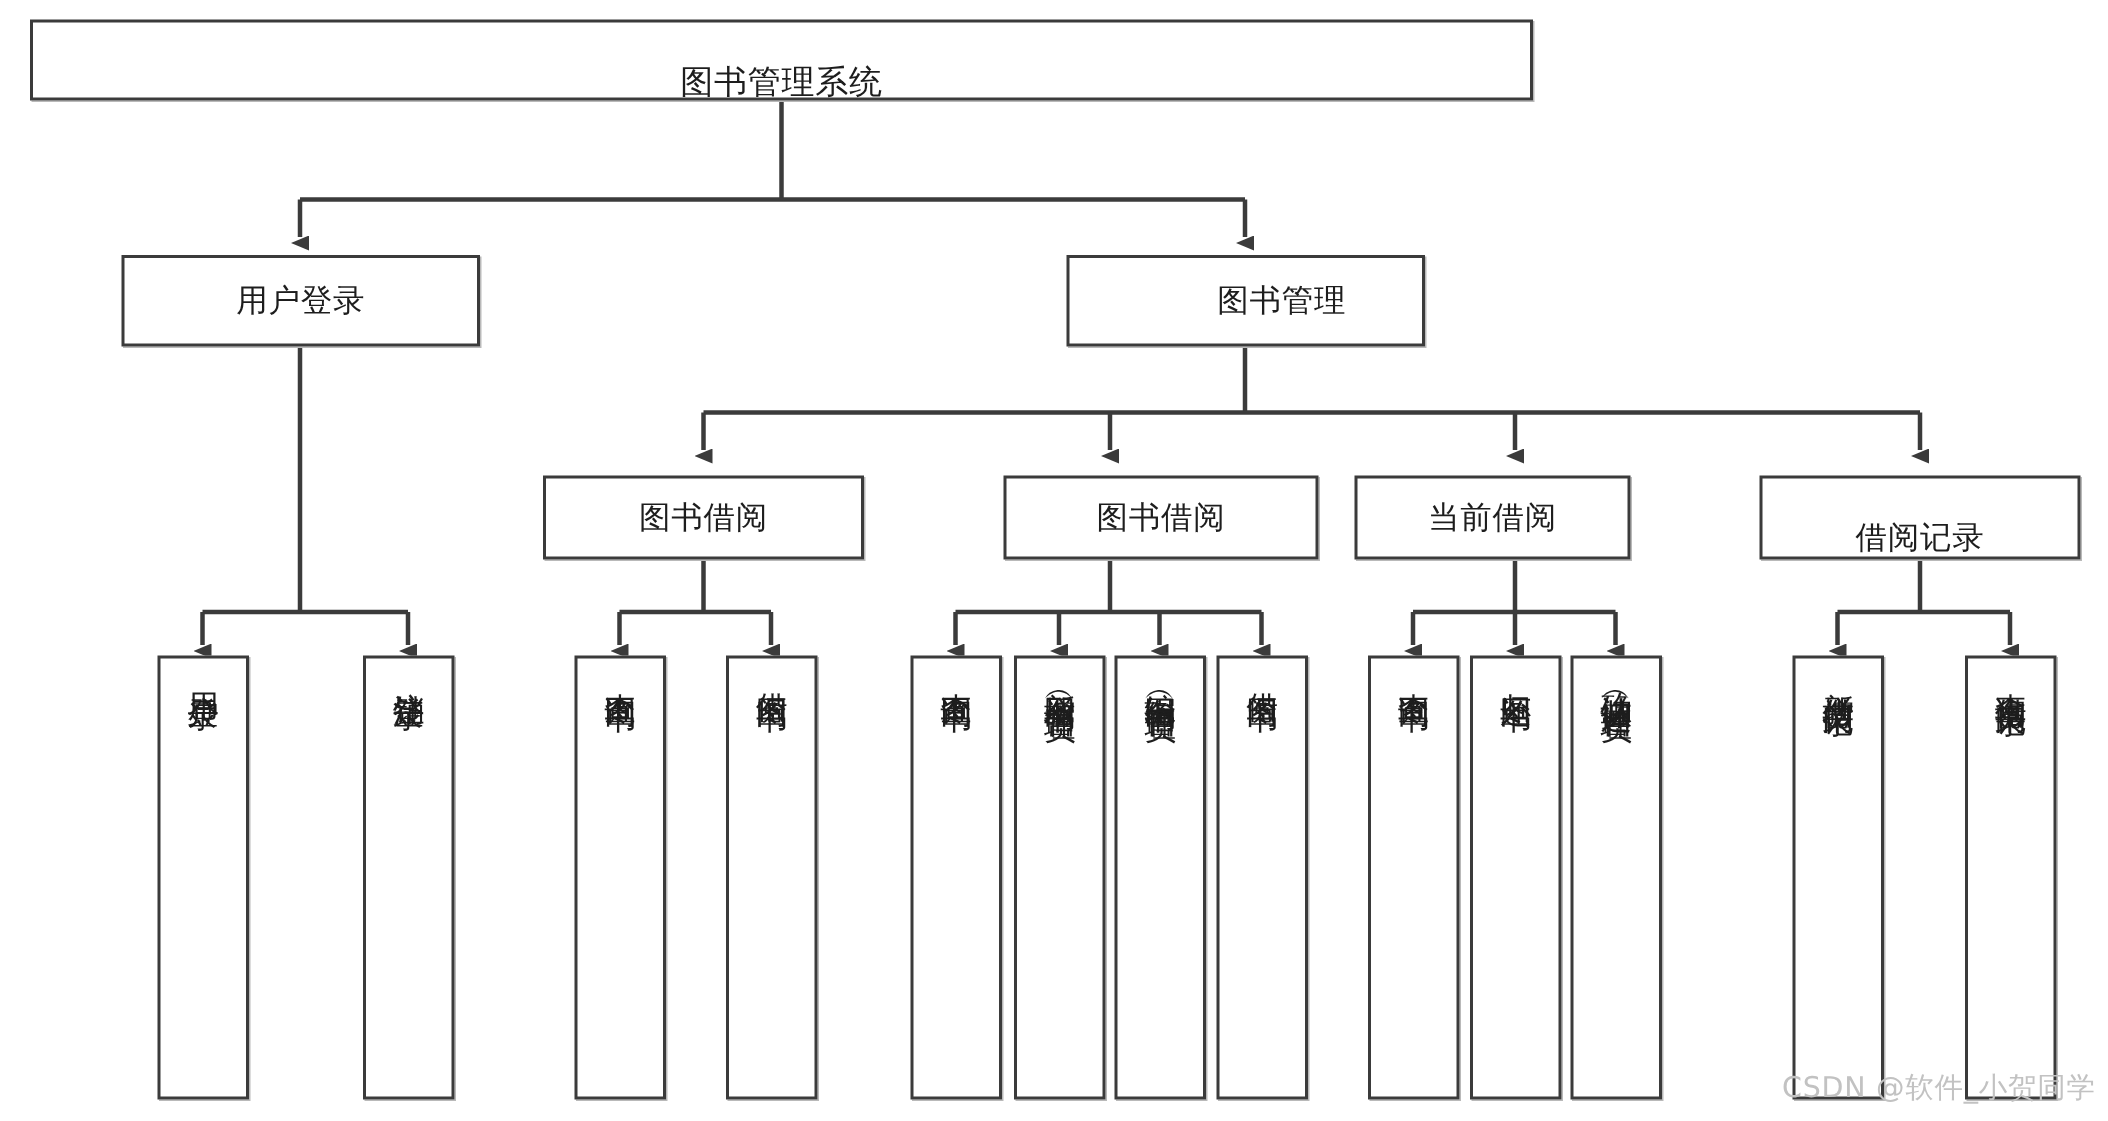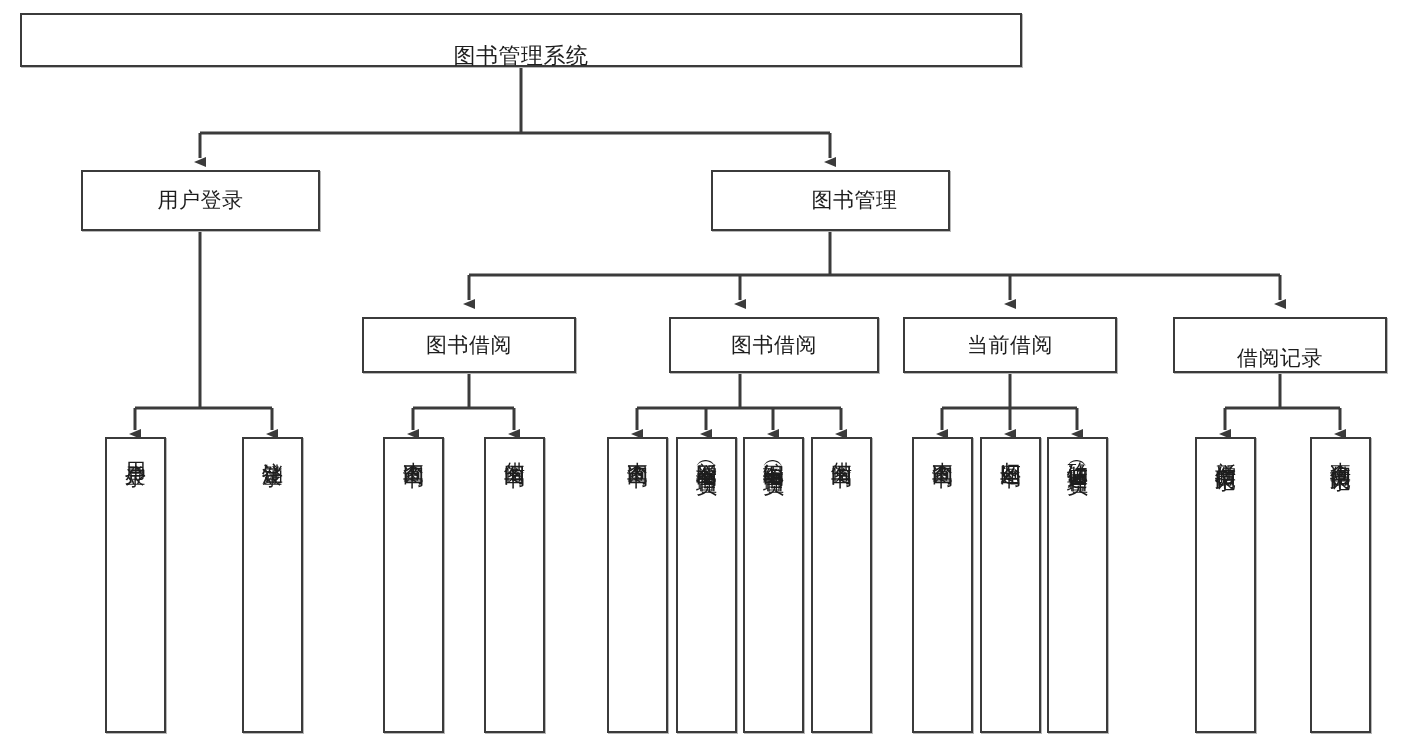--- a/index.html
+++ b/index.html
@@ -138,21 +138,21 @@
   <div class="node h" style="left:711px; top:170px; width:239px; height:61px;padding-left:48px;">
     <span class="label">图书管理</span>
   </div>
 
   <div class="node h" style="left:362px; top:317px; width:214px; height:56px;">
     <span class="label">图书借阅</span>
   </div>
   <div class="node h" style="left:633px; top:317px; width:210px; height:56px;margin-left:36px;">
     <span class="label">图书借阅</span>
   </div>
-  <div class="node h" style="left:903px; top:317px; width:214px; height:56px;font-family:Liberation Serif, serif;">
+  <div class="node h" style="left:903px; top:317px; width:184px; height:56px;font-family:Liberation Serif, serif;">
     <span class="label">当前借阅</span>
   </div>
   <div class="node h" style="left:1173px; top:317px; width:214px; height:56px;align-items:flex-end;">
     <span class="label">借阅记录</span>
   </div>
 
   <div class="node v" style="left:105px; top:437px; width:61px; height:296px;">
     <span class="label">用户登录</span>
   </div>
   <div class="node v" style="left:242px; top:437px; width:61px; height:296px;">
@@ -189,14 +189,15 @@
     <span class="label">确认归还（管理员）</span>
   </div>
 
   <div class="node v" style="left:1195px; top:437px; width:61px; height:296px;">
     <span class="label">新增借阅记录</span>
   </div>
   <div class="node v" style="left:1310px; top:437px; width:61px; height:296px;">
     <span class="label">查询借阅记录</span>
   </div>
 
+  <div id="watermark">CSDN @软件_小贺同学</div>
 
 </div>
 
 </body></html>

